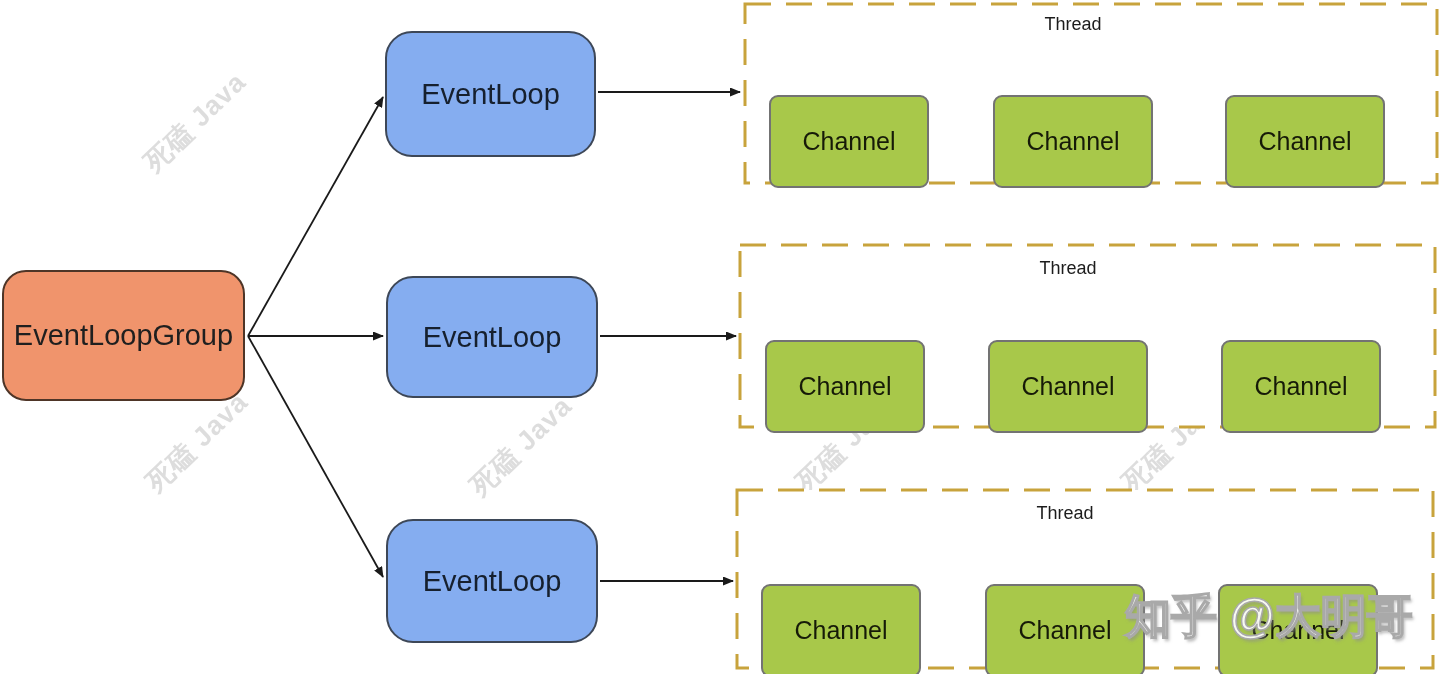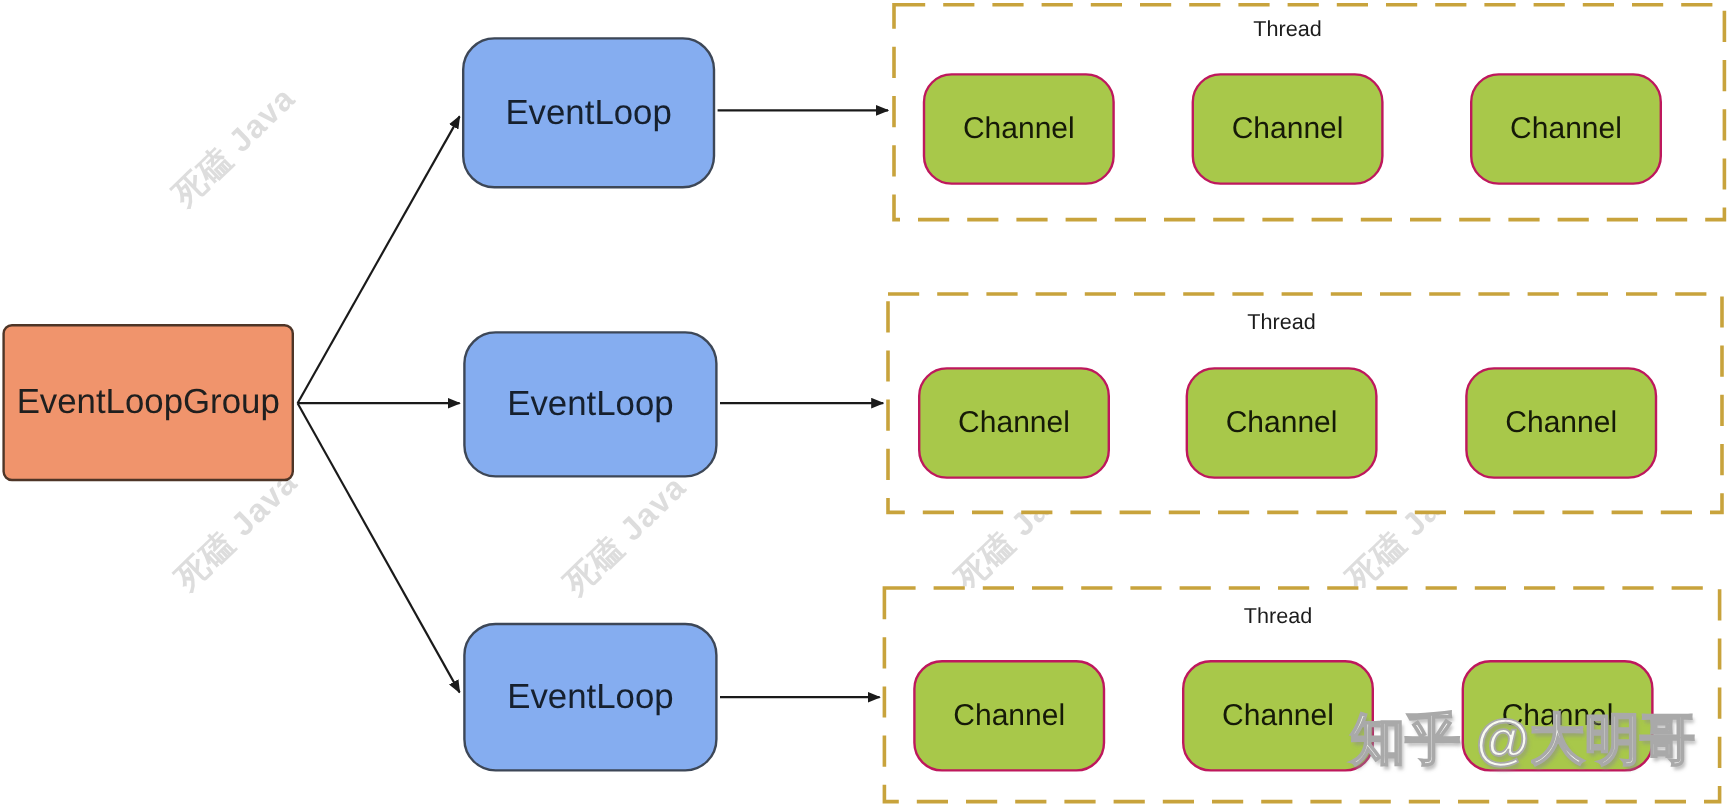--- a/index.html
+++ b/index.html
@@ -18,32 +18,32 @@
   }
   
   .wire-layer{position:absolute;left:0;top:0;z-index:1;}
   
   .node{
     position:absolute;display:flex;align-items:center;justify-content:center;
     box-sizing:border-box;text-align:right;z-index:2;
   }
   .group-box{
     background:var(--group-fill,#F0946C);
-    border:2px solid #4e3527;border-radius:8px;
+    border:2px solid #4e3527;border-radius:24px;
     font-size:29px;
   }
   .loop-box{
     background:var(--loop-fill,#85ADF0);
     border:2px solid #3d4757;border-radius:27px;
     font-size:29px;color:#16202e;
   }
   .channel-box{
     background:var(--channel-fill,#A8C84A);
-    border:2px solid #be185d;border-radius:24px;
-    font-size:25px;color:#161a08;
+    border:2px solid #737373;border-radius:9px;
+    font-size:25px;color:#161a08;margin-top:34px;
   }
   .thread-title{
     position:absolute;z-index:2;font-size:18px;color:#1c1c1c;
     transform:translateX(-50%);white-space:nowrap;
   }
   
   .credit-wm{
     position:absolute;z-index:10;white-space:nowrap;
     font-size:46px;font-weight:bold;
     color:rgba(255,255,255,0.92);

